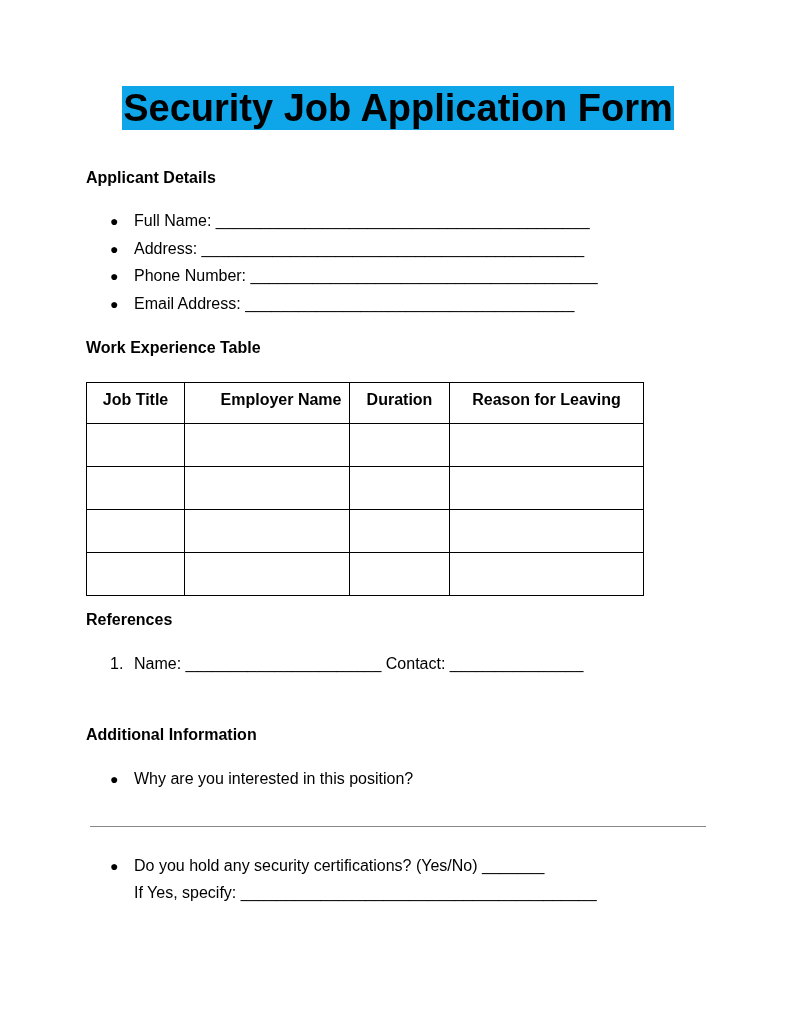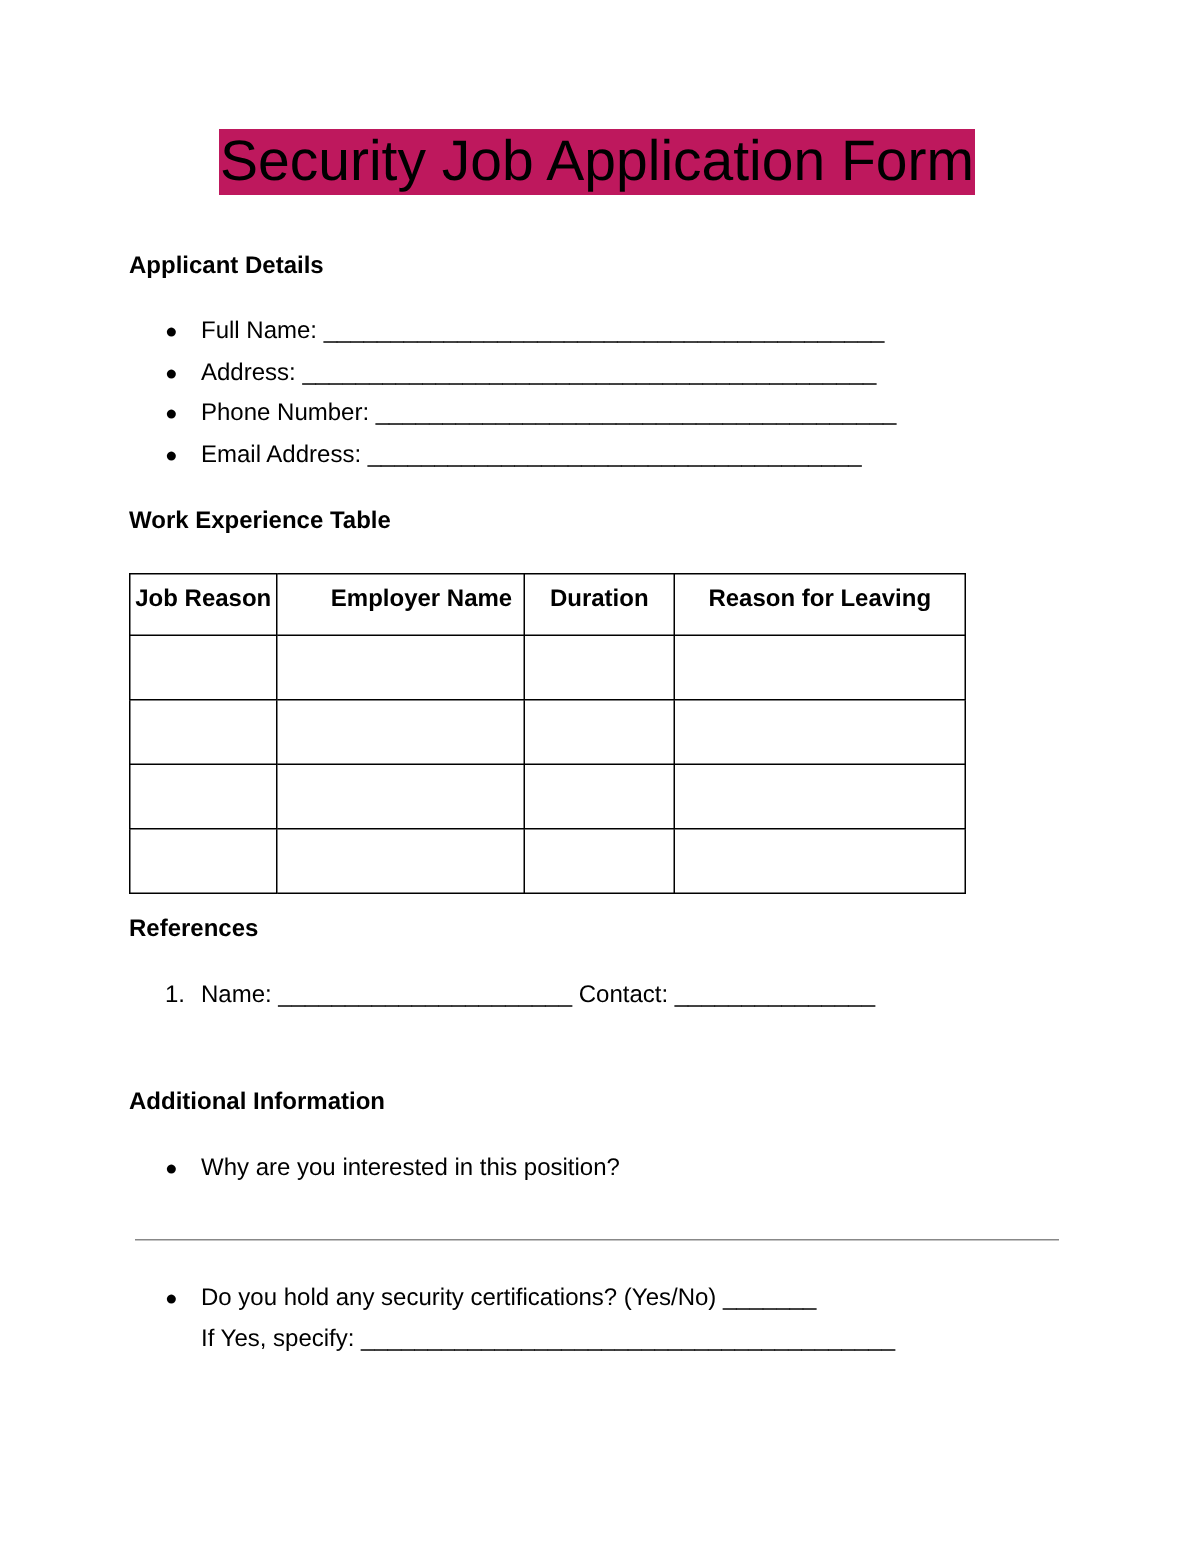--- a/index.html
+++ b/index.html
@@ -1,19 +1,19 @@
 <!DOCTYPE html>
 <html><head>
   <meta charset="utf-8">
   <style>
     html, body { margin: 0; padding: 0; background: #ffffff; }
     body { width: 802px; height: 1033px; position: relative; font-family: "Liberation Sans", sans-serif; color: #000; }
     .page { position: absolute; left: 0; top: 0; width: 802px; height: 1033px; }
     .title-wrap { position: absolute; top: 86px; left: 0; width: 796px; text-align: center; }
-    .title { display: inline-block; background: #be185d; font-size: 38px; font-weight: normal; line-height: 44px; padding: 0 1px; }
+    .title { display: inline-block; background: #0ea5e9; font-size: 38px; font-weight: bold; line-height: 44px; padding: 0 1px; }
     .h { position: absolute; left: 86px; font-size: 16px; font-weight: bold; }
     .li { position: absolute; left: 110px; font-size: 16px; font-weight: normal; white-space: nowrap; }
     .li .mk { display: inline-block; width: 24px; }
     .li .bullet { font-size: 14px; }
     table.wx { position: absolute; left: 86px; top: 382px; border-collapse: collapse; font-size: 16px; font-weight: bold; }
     table.wx th, table.wx td { border: 1px solid #000; padding: 0; }
     table.wx th { height: 41px; vertical-align: top; padding-top: 8px; box-sizing: border-box; font-weight: bold; }
     table.wx td { height: 42px; }
     .hr { position: absolute; left: 90px; top: 826px; width: 616px; height: 0; border-top: 1px solid #888; }
     .footer { position: absolute; top: 968px; left: 472px; font-size: 15px; color: #222; white-space: nowrap; }
@@ -41,21 +41,21 @@
   </div>
   <div class="li" style="top:295px;">
     <span class="mk bullet">●</span><span>Email Address:</span> <span>_____________________________________</span>
   </div>
 
   <div class="h" style="top:339px;">Work Experience Table</div>
 
   <table class="wx">
     <thead>
       <tr>
-        <th style="width:98px;">Job Reason</th>
+        <th style="width:98px;">Job Title</th>
         <th style="width:165px;padding-left:28px;">Employer Name</th>
         <th style="width:100px;">Duration</th>
         <th style="width:194px;">Reason for Leaving</th>
       </tr>
     </thead>
     <tbody>
       <tr>
         <td></td>
         <td></td>
         <td></td>

